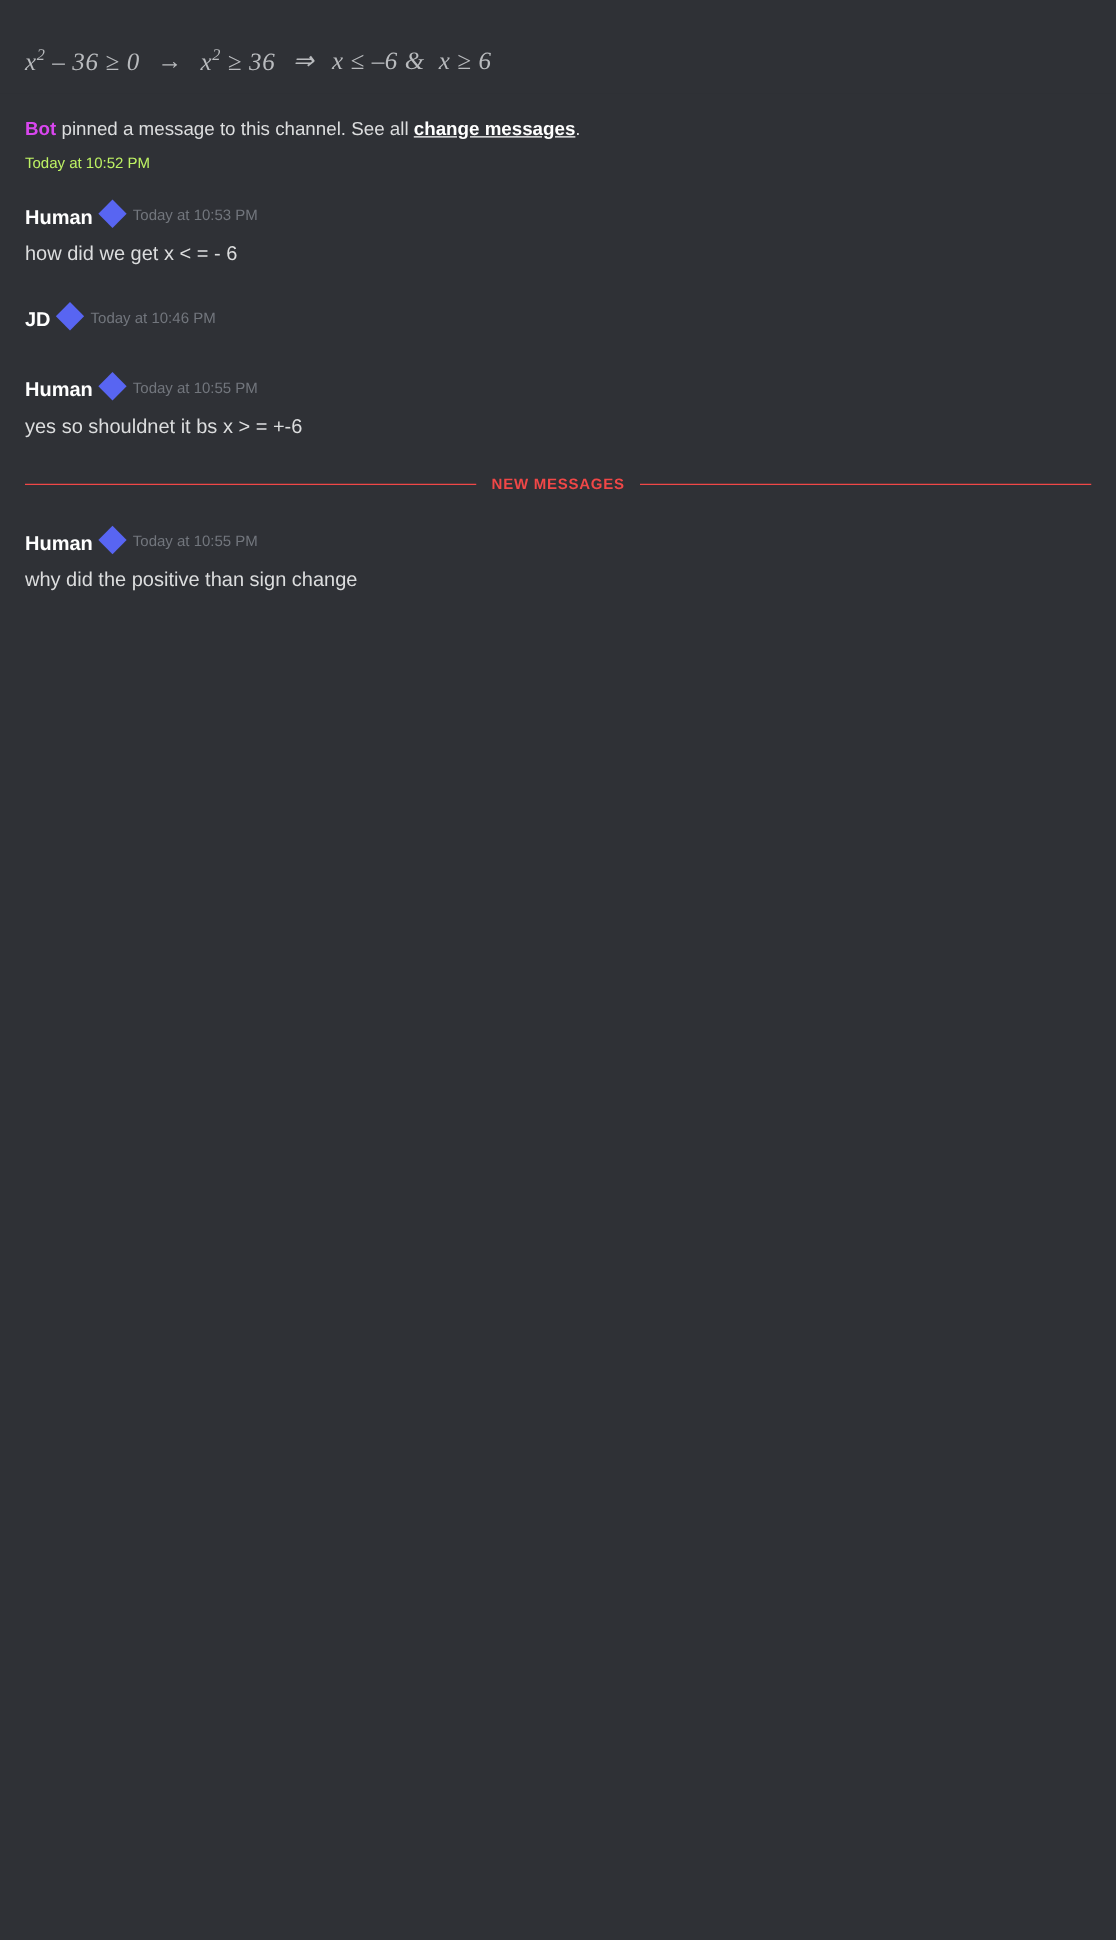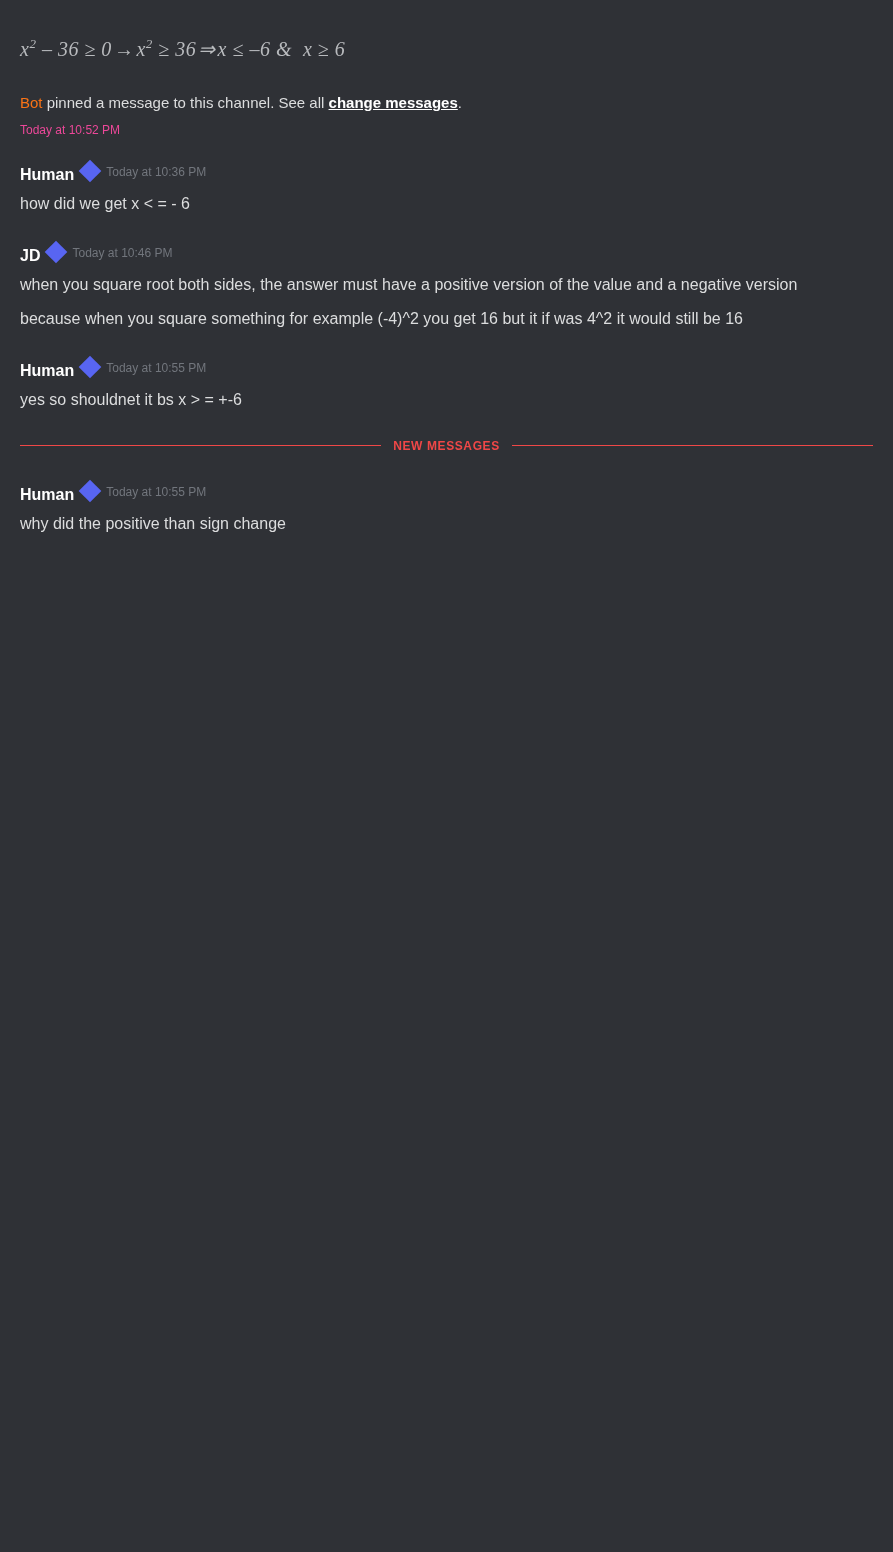--- a/index.html
+++ b/index.html
@@ -29,21 +29,21 @@
       color: #b9bbbe;
       font-size: 18px;
       font-style: italic;
       letter-spacing: 0.5px;
       border-bottom: none;
     }
 
     .math-content {
       display: flex;
       align-items: flex-start;
-      gap: 2px;
+      gap: 14px;
       flex-wrap: wrap;
     }
 
     .math-expr {
       font-family: 'Times New Roman', Times, serif;
       font-size: 20px;
       color: #b9bbbe;
     }
 
     sup {
@@ -58,34 +58,34 @@
 
     .system-message {
       padding: 10px 20px 4px 20px;
       color: #dcddde;
       font-size: 15px;
       line-height: 1.5;
       margin-top: 8px;
     }
 
     .system-message .bot-name {
-      font-weight: 400;
-      color: #f97316;
+      font-weight: 700;
+      color: #d946ef;
     }
 
     .system-message .pinned-link {
       font-weight: 700;
       color: #ffffff;
       text-decoration: underline;
       cursor: pointer;
     }
 
     .system-timestamp {
       font-size: 12px;
-      color: #ec4899;
+      color: #bef264;
       margin-top: 2px;
       padding: 0 20px;
     }
 
     .message-group {
       padding: 8px 20px 4px 20px;
       margin-top: 16px;
     }
 
     .message-header {
@@ -169,36 +169,32 @@
 
   <div class="system-message">
     <span class="bot-name">Bot</span><span> pinned a message to this channel. See all </span><span class="pinned-link">change messages</span><span>.</span>
   </div>
   <div class="system-timestamp">Today at 10:52 PM</div>
 
   <div class="message-group">
     <div class="message-header">
       <span class="username">Human</span>
       <span class="diamond-icon"></span>
-      <span class="timestamp">Today at 10:36 PM</span>
+      <span class="timestamp">Today at 10:53 PM</span>
     </div>
     <div class="message-content">
       <p>how did we get x &lt; = - 6</p>
     </div>
   </div>
 
   <div class="message-group">
     <div class="message-header">
       <span class="username">JD</span>
       <span class="diamond-icon"></span>
       <span class="timestamp">Today at 10:46 PM</span>
-    </div>
-    <div class="message-content">
-      <p>when you square root both sides, the answer must have a positive version of the value and a negative version</p>
-      <p>because when you square something for example (-4)^2 you get 16 but it if was 4^2 it would still be 16</p>
     </div>
   </div>
 
   <div class="message-group">
     <div class="message-header">
       <span class="username">Human</span>
       <span class="diamond-icon"></span>
       <span class="timestamp">Today at 10:55 PM</span>
     </div>
     <div class="message-content">

